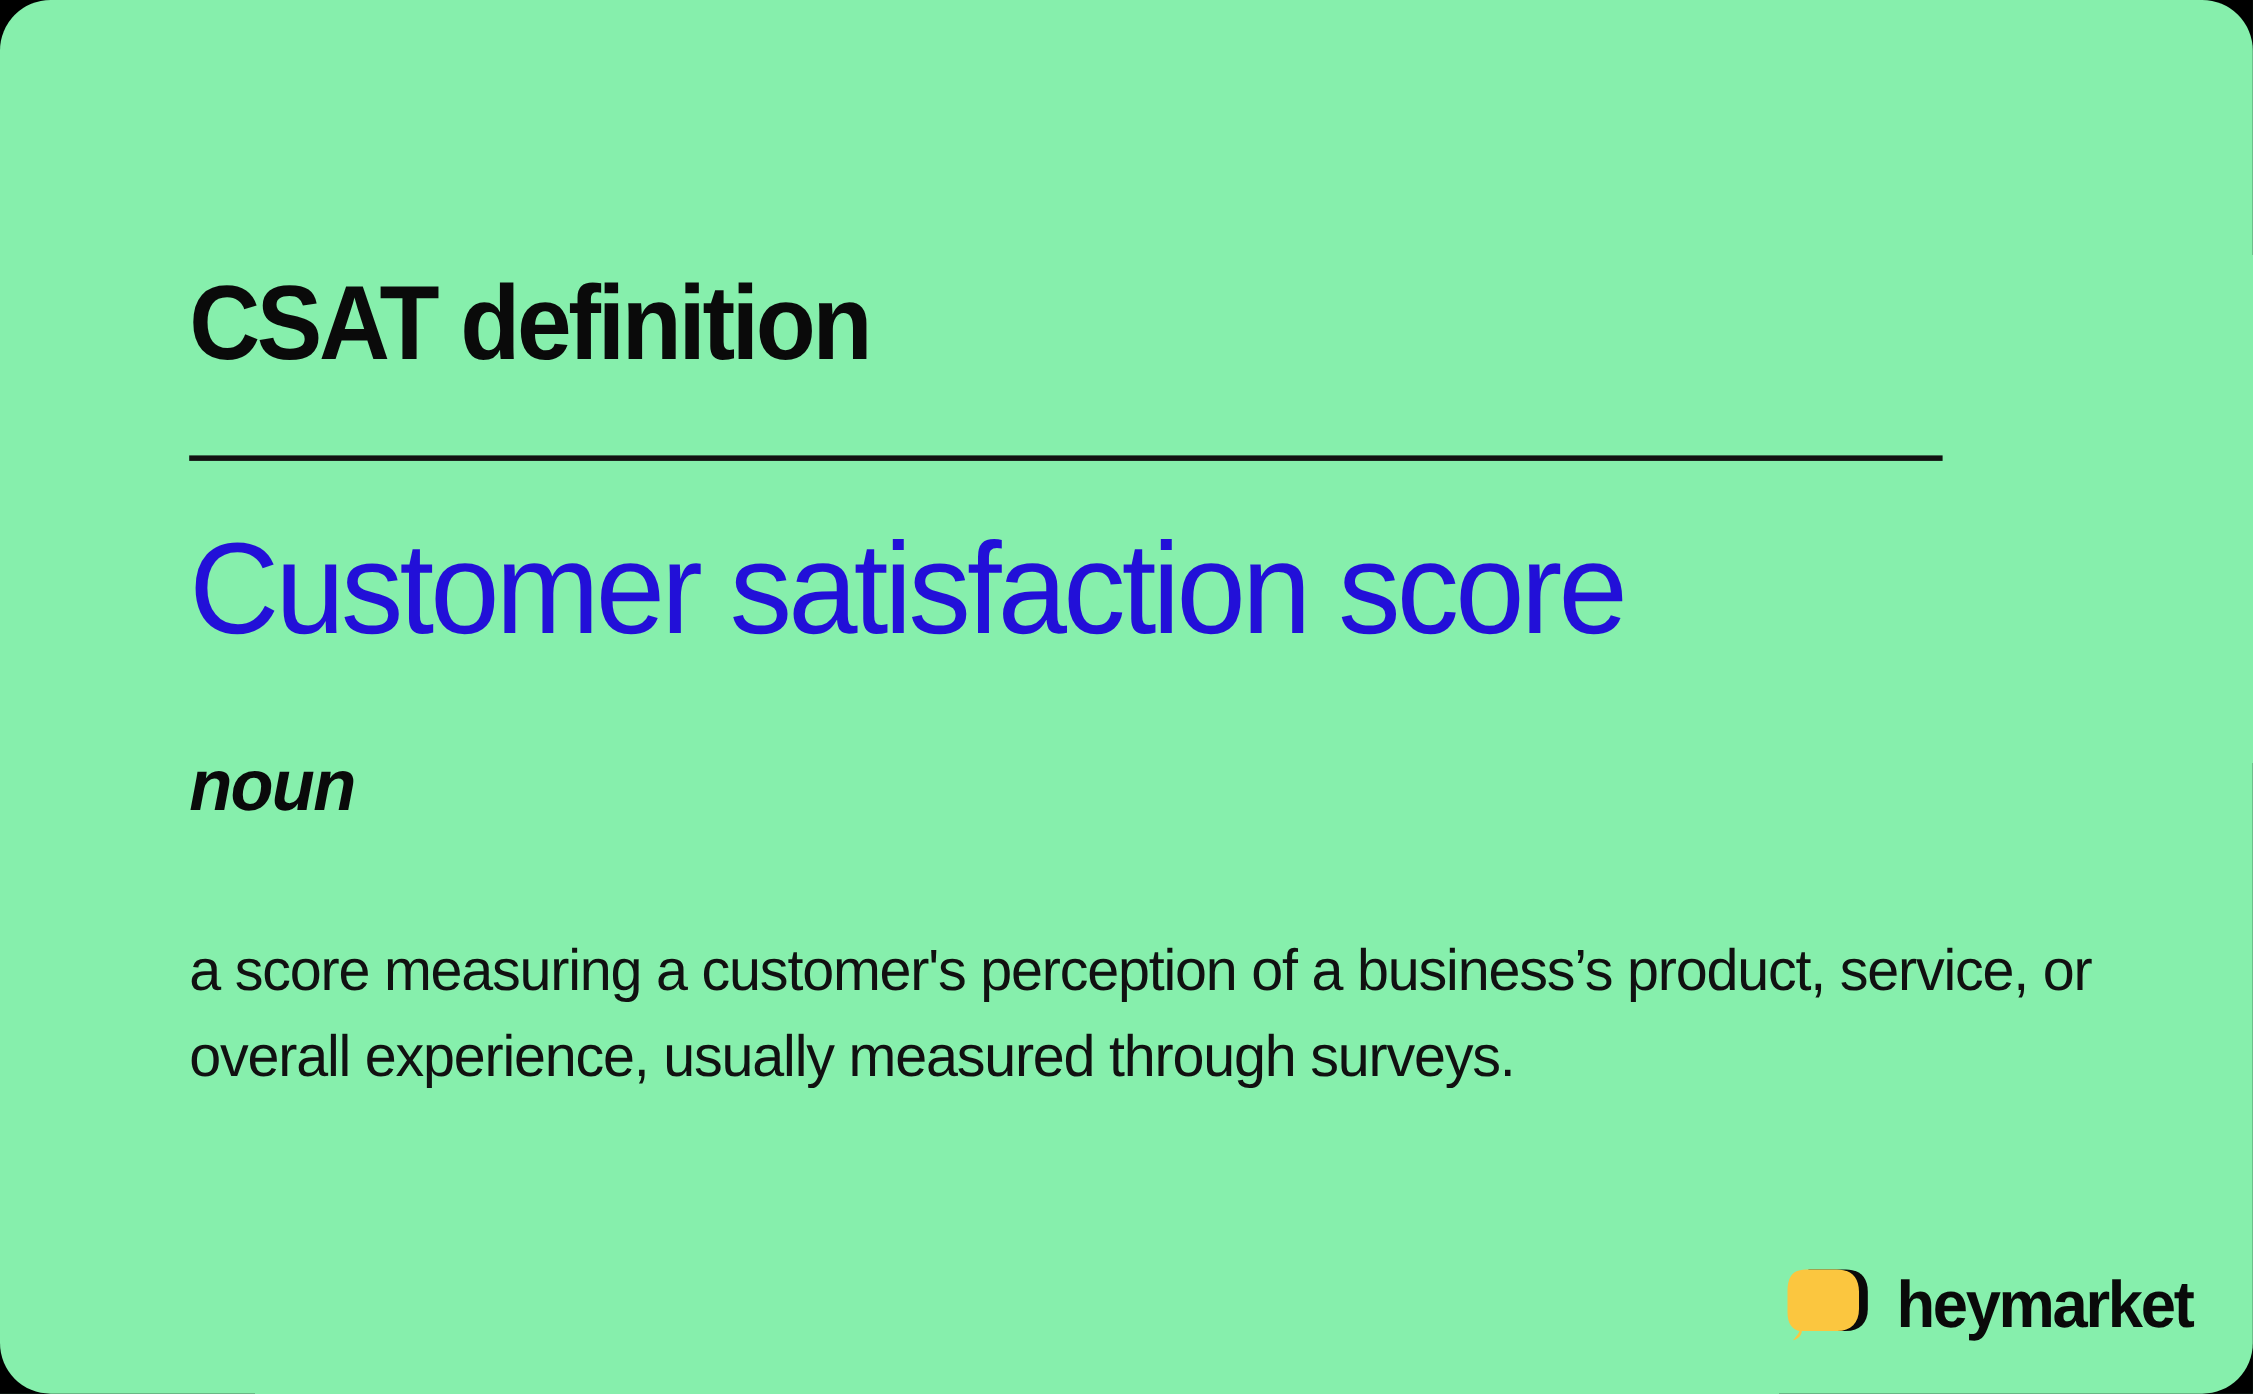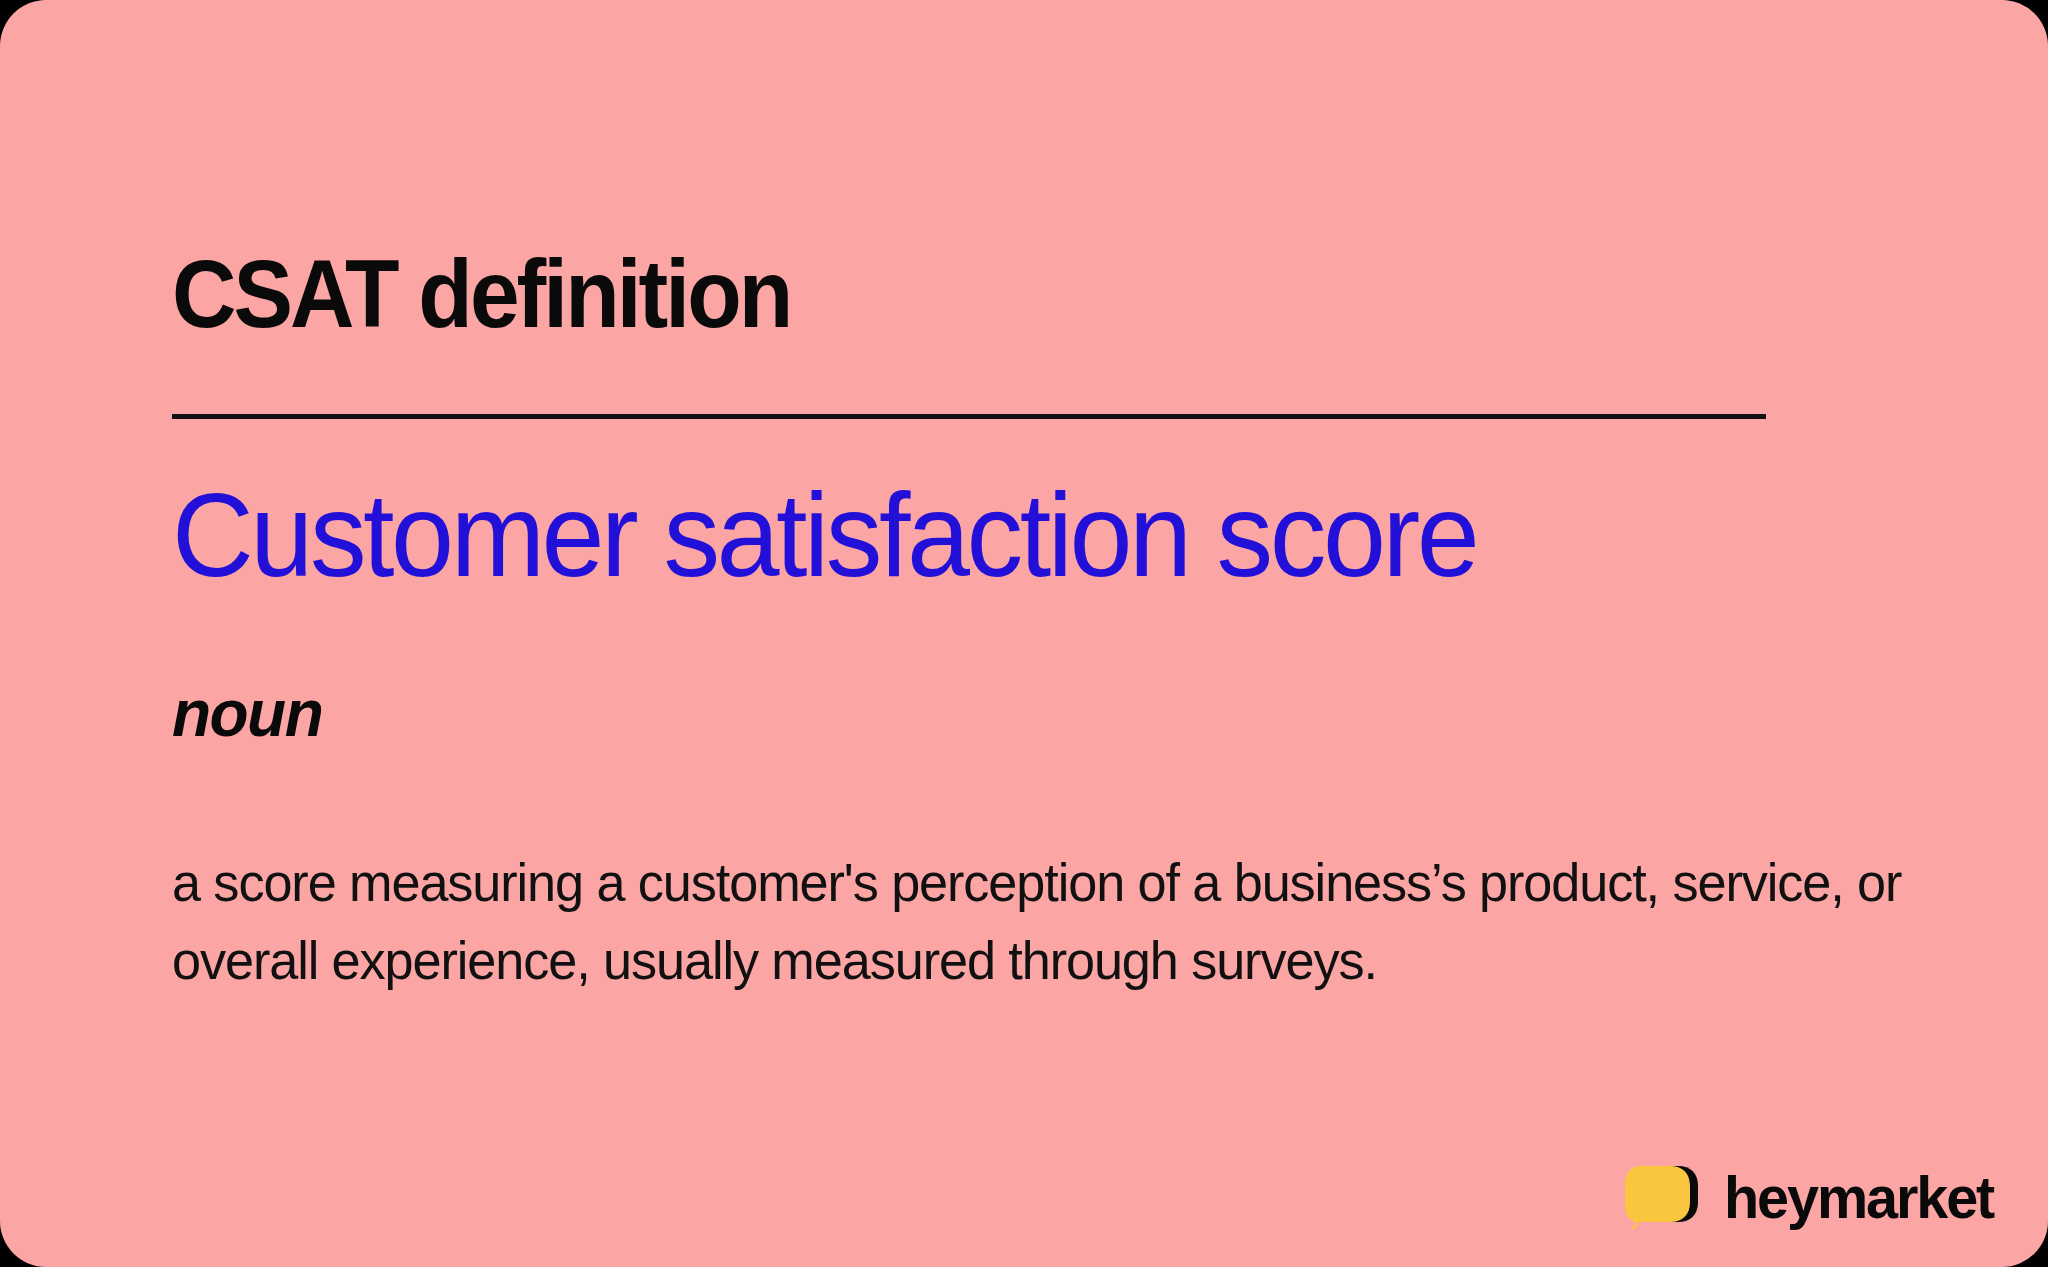--- a/index.html
+++ b/index.html
@@ -14,21 +14,21 @@
   body {
     font-family: "Liberation Sans", sans-serif;
   }
 
   .card {
     position: absolute;
     left: 0;
     top: 0;
     width: 2048px;
     height: 1267px;
-    background: #fca5a5;
+    background: #86efac;
     border-radius: 46px;
     overflow: hidden;
   }
 
   .content {
     position: absolute;
     left: 172px;
     top: 0;
     right: 0;
     bottom: 0;
@@ -106,21 +106,21 @@
     line-height: 1.47;
     color: #111111;
     transform: scaleX(0.985);
     transform-origin: left top;
   }
 
   
   .logo {
     position: absolute;
     right: 44px;
-    bottom: 32px;
+    bottom: 44px;
     display: flex;
     align-items: center;
     gap: 22px;
     height: 74px;
   }
 
   .logo-mark {
     position: relative;
     width: 78px;
     height: 66px;

